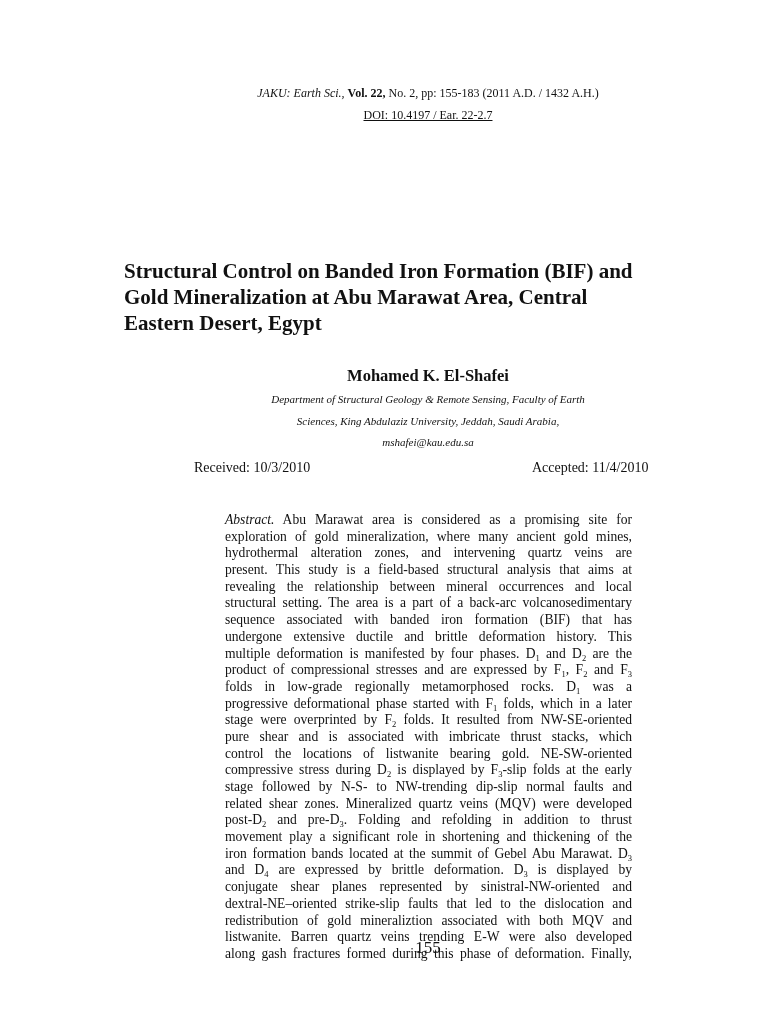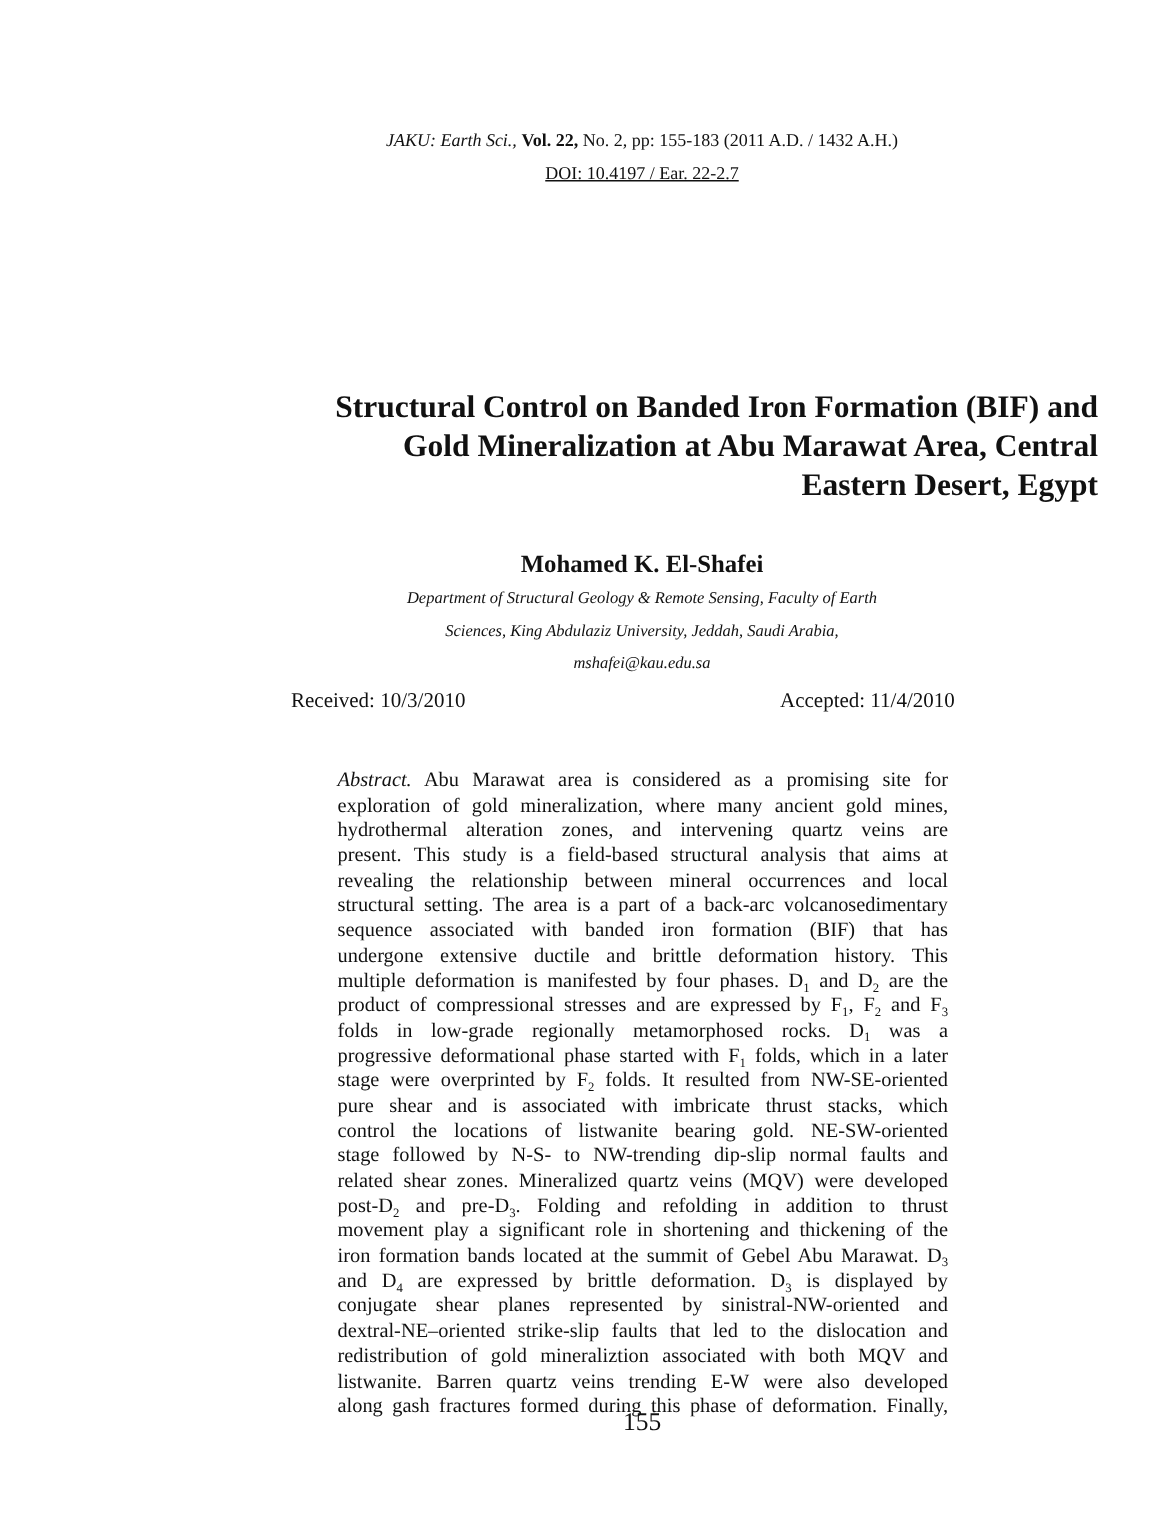--- a/index.html
+++ b/index.html
@@ -2,27 +2,27 @@
 <html><head>
 <meta charset="utf-8">
 <style>
   html, body { margin: 0; padding: 0; background: #ffffff; }
   body { width: 768px; height: 1024px; position: relative; overflow: hidden;
          font-family: "Liberation Serif", serif; color: #111; }
   .abs { position: absolute; margin-left: 44px; }
   .center { left: 0; width: 768px; text-align: center; }
   #journal-line { top: 86px; font-size: 12px; }
   #doi-line { top: 108px; font-size: 12px; text-decoration: underline; }
-  #title { top: 258px; left: 80px; width: 608px; text-align: right;
+  #title { top: 258px; left: 80px; width: 608px; text-align: left;
            font-weight: bold; font-size: 21px; line-height: 26px; }
   #author { top: 366px; font-weight: bold; font-size: 16.5px; }
   #affiliation { top: 389px; left: 80px; width: 608px; text-align: center;
                  font-style: italic; font-size: 11px; line-height: 21.5px; }
   #received { top: 460px; left: 150px; font-size: 14px; }
-  #accepted { top: 460px; left: 476px; font-size: 14px; }
+  #accepted { top: 460px; left: 488px; font-size: 14px; }
   #abstract { top: 512px; left: 181px; width: 407px; font-size: 13.6px; }
   .aline { height: 16.7px; line-height: 16.7px; white-space: nowrap;
            text-align: justify; text-align-last: justify; }
   .aline sub { font-size: 8.5px; vertical-align: baseline; position: relative; top: 3px; line-height: 0; }
   .aline i { }
   #page-number { top: 938px; font-size: 17px; }
 </style>
 </head>
 <body>
 
@@ -59,20 +59,21 @@
     <div class="aline"><span>structural setting. The area is a part of a back-arc volcanosedimentary</span></div>
     <div class="aline"><span>sequence associated with banded iron formation (BIF) that has</span></div>
     <div class="aline"><span>undergone extensive ductile and brittle deformation history. This</span></div>
     <div class="aline"><span>multiple deformation is manifested by four phases. D</span><sub>1</sub><span> and D</span><sub>2</sub><span> are the</span></div>
     <div class="aline"><span>product of compressional stresses and are expressed by F</span><sub>1</sub><span>, F</span><sub>2</sub><span> and F</span><sub>3</sub></div>
     <div class="aline"><span>folds in low-grade regionally metamorphosed rocks. D</span><sub>1</sub><span> was a</span></div>
     <div class="aline"><span>progressive deformational phase started with F</span><sub>1</sub><span> folds, which in a later</span></div>
     <div class="aline"><span>stage were overprinted by F</span><sub>2</sub><span> folds. It resulted from NW-SE-oriented</span></div>
     <div class="aline"><span>pure shear and is associated with imbricate thrust stacks, which</span></div>
     <div class="aline"><span>control the locations of listwanite bearing gold. NE-SW-oriented</span></div>
+    <div class="aline"><span>compressive stress during D</span><sub>2</sub><span> is displayed by F</span><sub>3</sub><span>-slip folds at the early</span></div>
     <div class="aline"><span>stage followed by N-S- to NW-trending dip-slip normal faults and</span></div>
     <div class="aline"><span>related shear zones. Mineralized quartz veins (MQV) were developed</span></div>
     <div class="aline"><span>post-D</span><sub>2</sub><span> and pre-D</span><sub>3</sub><span>. Folding and refolding in addition to thrust</span></div>
     <div class="aline"><span>movement play a significant role in shortening and thickening of the</span></div>
     <div class="aline"><span>iron formation bands located at the summit of Gebel Abu Marawat. D</span><sub>3</sub></div>
     <div class="aline"><span>and D</span><sub>4</sub><span> are expressed by brittle deformation. D</span><sub>3</sub><span> is displayed by</span></div>
     <div class="aline"><span>conjugate shear planes represented by sinistral-NW-oriented and</span></div>
     <div class="aline"><span>dextral-NE–oriented strike-slip faults that led to the dislocation and</span></div>
     <div class="aline"><span>redistribution of gold mineraliztion associated with both MQV and</span></div>
     <div class="aline"><span>listwanite. Barren quartz veins trending E-W were also developed</span></div>

